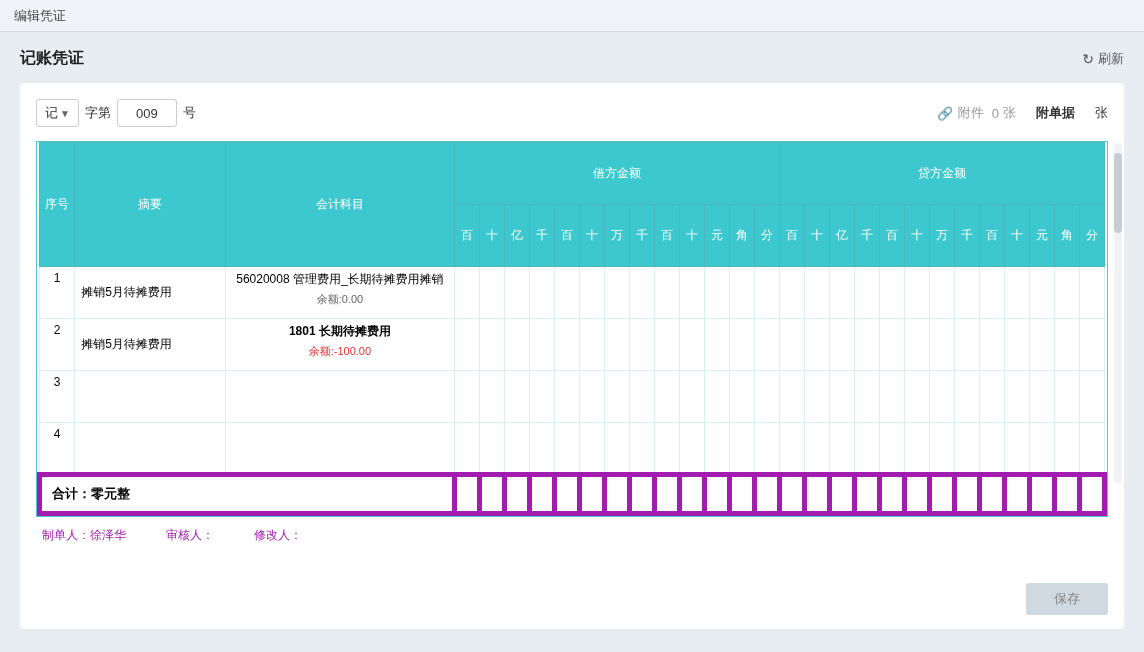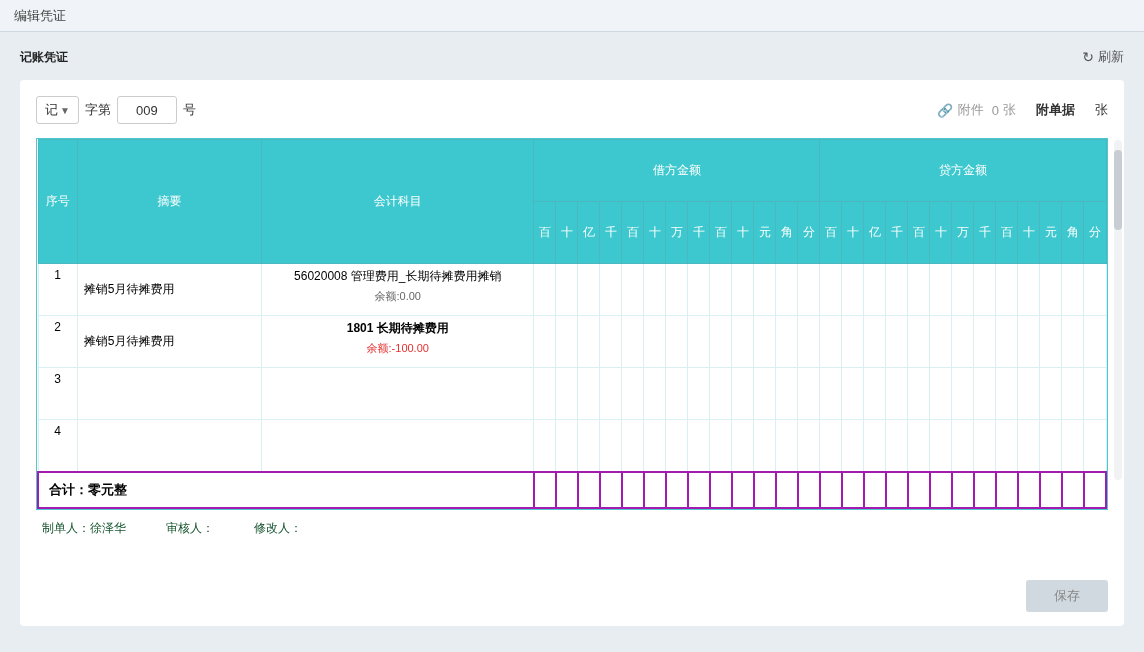--- a/index.html
+++ b/index.html
@@ -27,21 +27,21 @@
       height: 620px;
       overflow: hidden;
     }
     .page-header {
       display: flex;
       justify-content: space-between;
       align-items: center;
       margin-bottom: 14px;
     }
     .page-title {
-      font-size: 12px;
+      font-size: 16px;
       font-weight: bold;
       color: #222;
     }
     .refresh-btn {
       display: flex;
       align-items: center;
       gap: 4px;
       color: #555;
       cursor: pointer;
       font-size: 13px;
@@ -178,32 +178,32 @@
     }
     .balance-row {
       font-size: 11px;
       color: #666;
       margin-top: 4px;
     }
     .balance-negative {
       color: #e53030;
     }
     .total-row td {
-      border: 2px solid #a21caf;
+      border: 5px solid #a21caf;
       padding: 8px 10px;
       font-size: 13px;
       font-weight: bold;
       height: 36px;
     }
     .footer-row {
       display: flex;
       align-items: center;
       gap: 40px;
       padding: 10px 6px 0;
-      color: #14532d;
+      color: #a21caf;
       font-size: 12px;
     }
     .save-btn {
       position: absolute;
       right: 16px;
       bottom: 14px;
       background: #d0d8e0;
       color: #888;
       border: none;
       border-radius: 3px;

